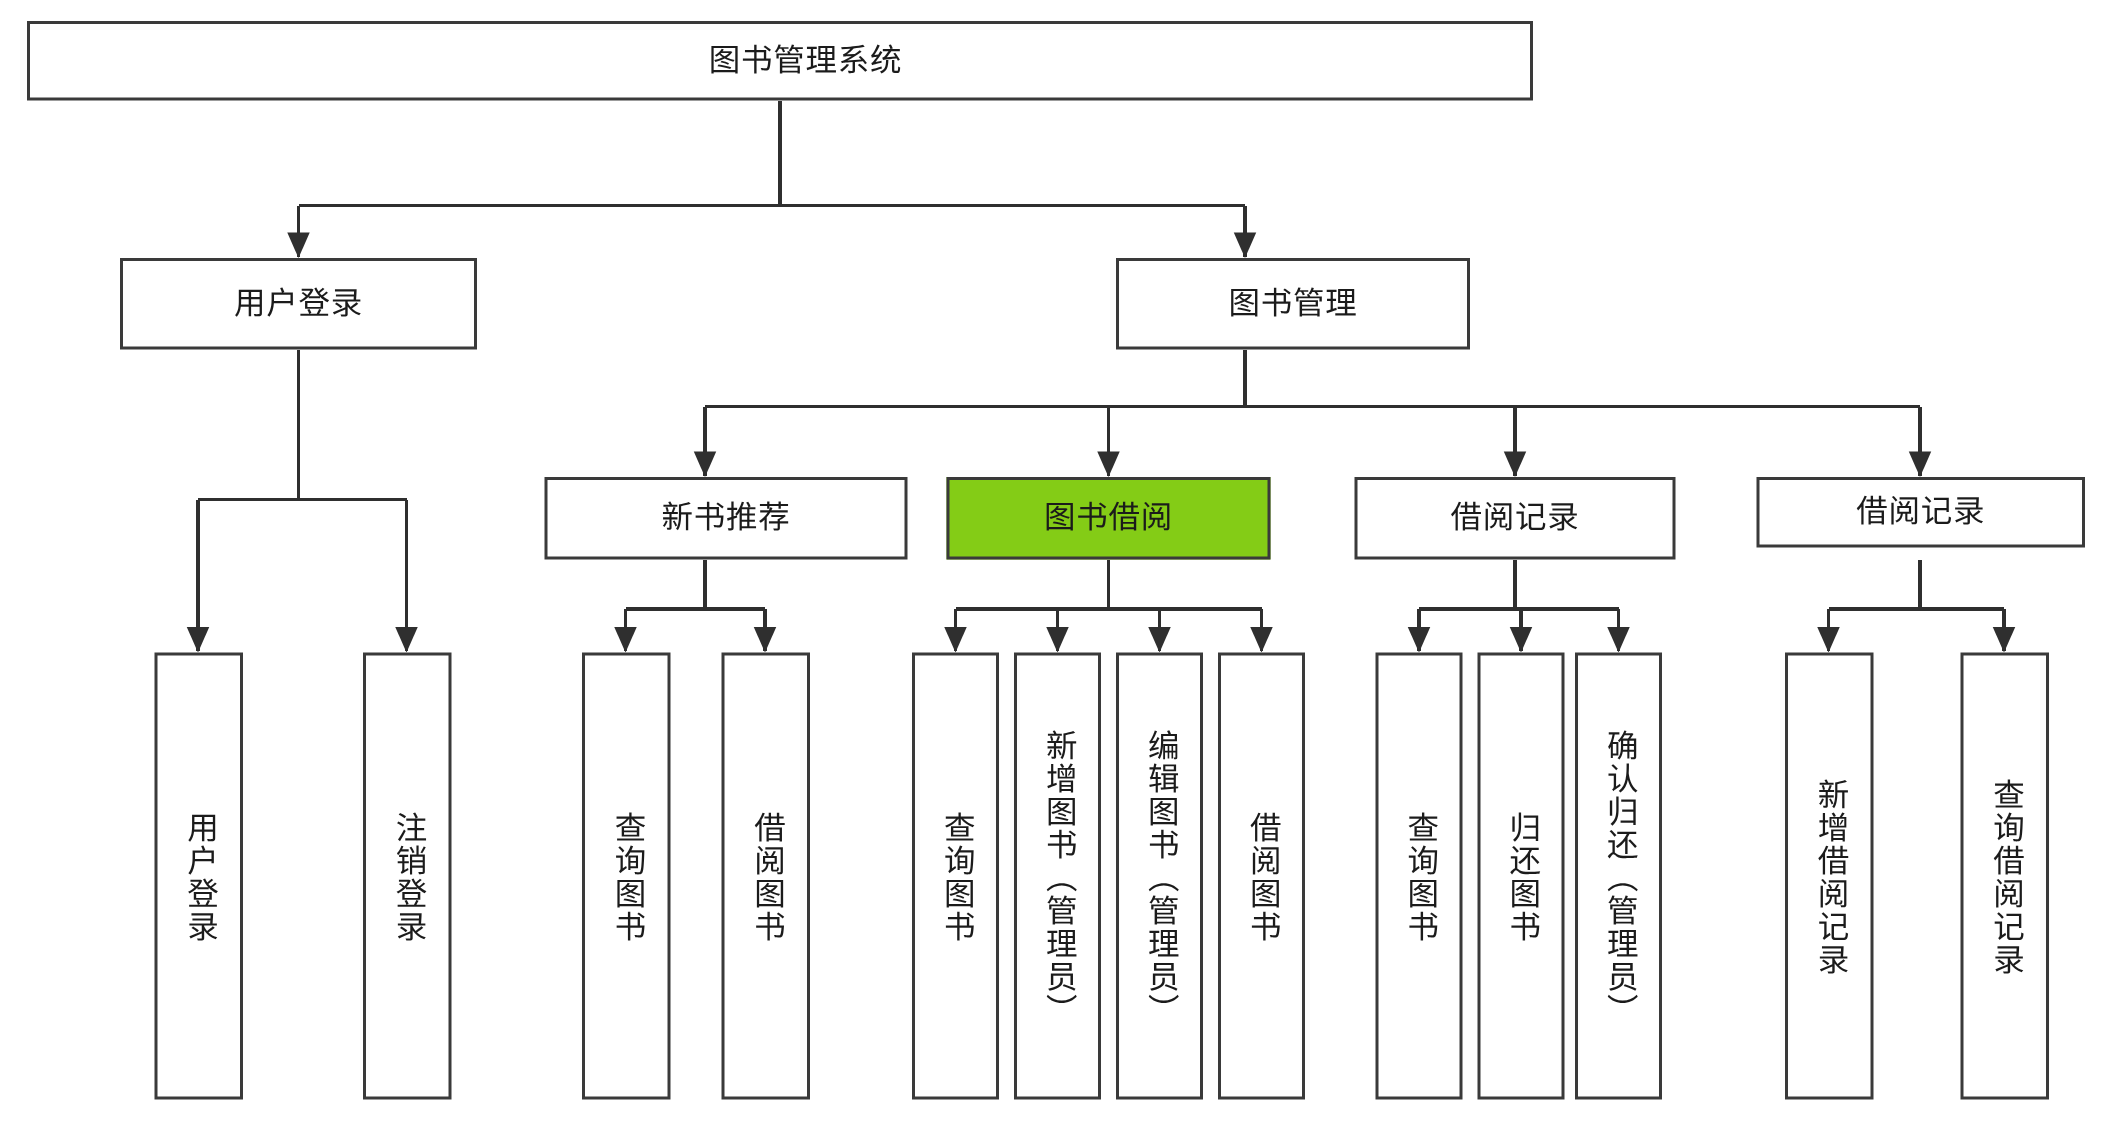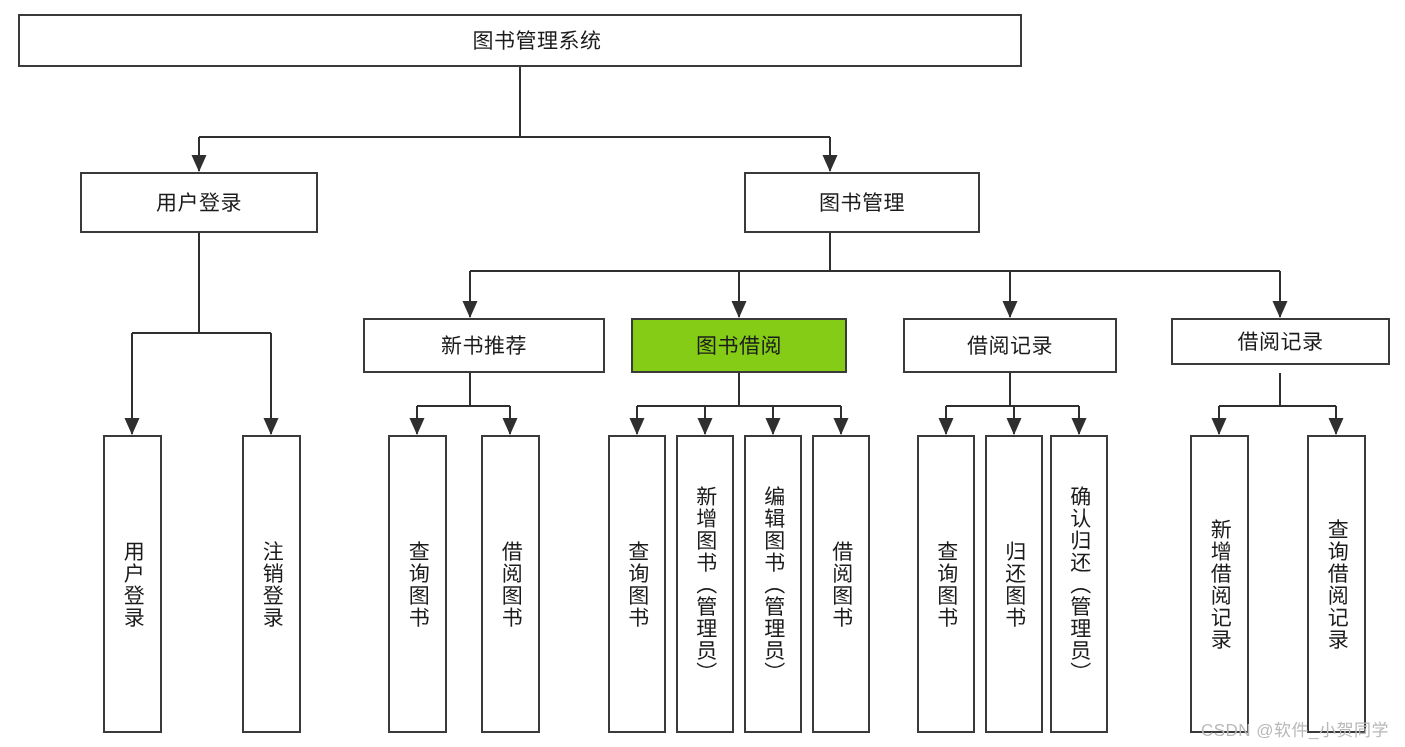--- a/index.html
+++ b/index.html
@@ -184,14 +184,13 @@
       <div class="node-box leaf-box" style="left: 1050px; top: 435px; width: 58px; height: 298px; border-color: rgb(58, 58, 58); background: rgb(255, 255, 255);">
         <div class="node-label-v" style="color: rgb(27, 27, 27);">确认归还（管理员）</div>
       </div>
       <div class="node-box leaf-box" style="left: 1190px; top: 435px; width: 59px; height: 298px; border-color: rgb(58, 58, 58); background: rgb(255, 255, 255);">
         <div class="node-label-v" style="color: rgb(27, 27, 27);">新增借阅记录</div>
       </div>
       <div class="node-box leaf-box" style="left: 1307px; top: 435px; width: 59px; height: 298px; border-color: rgb(58, 58, 58); background: rgb(255, 255, 255);">
         <div class="node-label-v" style="color: rgb(27, 27, 27);">查询借阅记录</div>
       </div>
     </div>
-  <div id="watermark">CSDN @软件_小贺同学</div>
 </div>
 
 </body></html>

